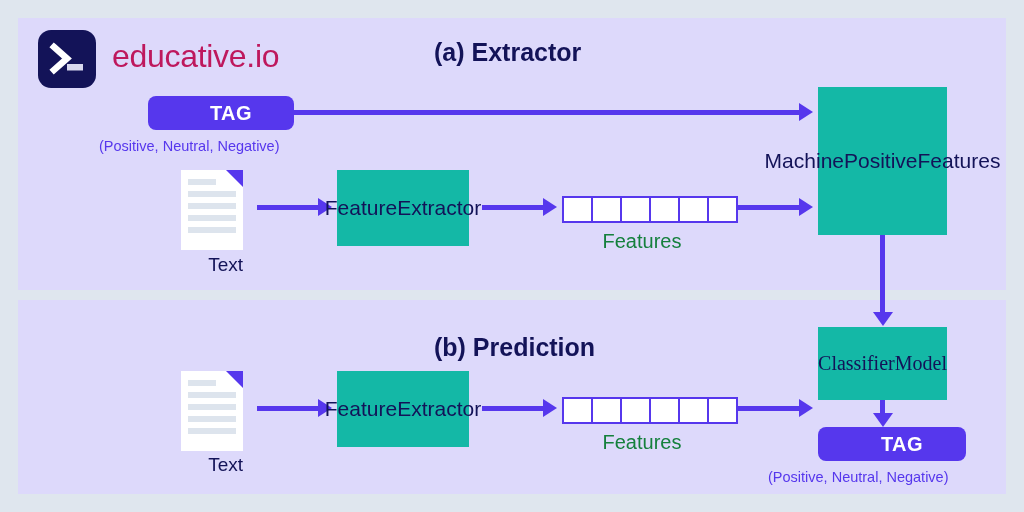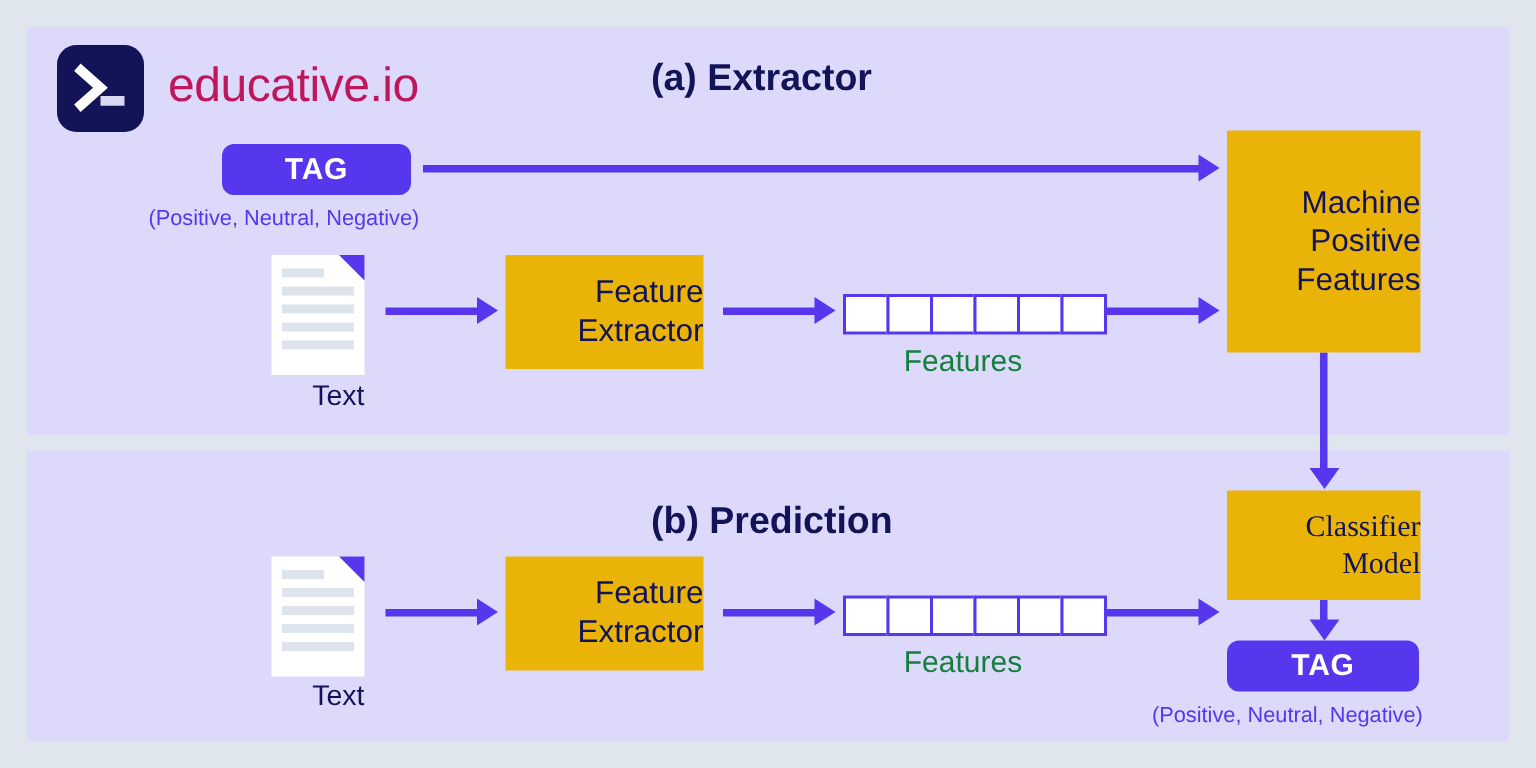--- a/index.html
+++ b/index.html
@@ -60,20 +60,21 @@
     position: absolute;
     background: #5637ed;
     border-radius: 8px;
     color: #ffffff;
     font-size: 20px;
     font-weight: bold;
     display: flex;
     align-items: center;
     justify-content: center;
     letter-spacing: 0.5px;
+    padding-left: 20px;
   }
   #tag-train { left: 148px; top: 96px; width: 126px; height: 34px; }
   #tag-predict { left: 818px; top: 427px; width: 128px; height: 34px; }
 
   .caption {
     position: absolute;
     font-size: 14.5px;
     color: #5637ed;
     white-space: nowrap;
   }
@@ -117,25 +118,25 @@
     width: 62px;
   }
   #doc-train { left: 181px; top: 170px; }
   #doc-train-label { left: 181px; top: 254px; }
   #doc-predict { left: 181px; top: 371px; }
   #doc-predict-label { left: 181px; top: 454px; }
 
   
   .box {
     position: absolute;
-    background: #eab308;
+    background: #14b8a6;
     color: #131358;
     display: flex;
-    flex-direction: column;
-    align-items: flex-end;
+    flex-direction: row;
+    align-items: center;
     justify-content: center;
     text-align: center;
     line-height: 1.22;
   }
   .box span { display: block; white-space: nowrap; }
   #fe-train   { left: 337px; top: 170px; width: 132px; height: 76px; font-size: 21px; }
   #fe-predict { left: 337px; top: 371px; width: 132px; height: 76px; font-size: 21px; }
   #ml-box     { left: 818px; top: 87px;  width: 129px; height: 148px; font-size: 21px; }
   #clf-box    { left: 818px; top: 327px; width: 129px; height: 73px;  font-size: 20px; font-family: Liberation Serif, serif; }
 

